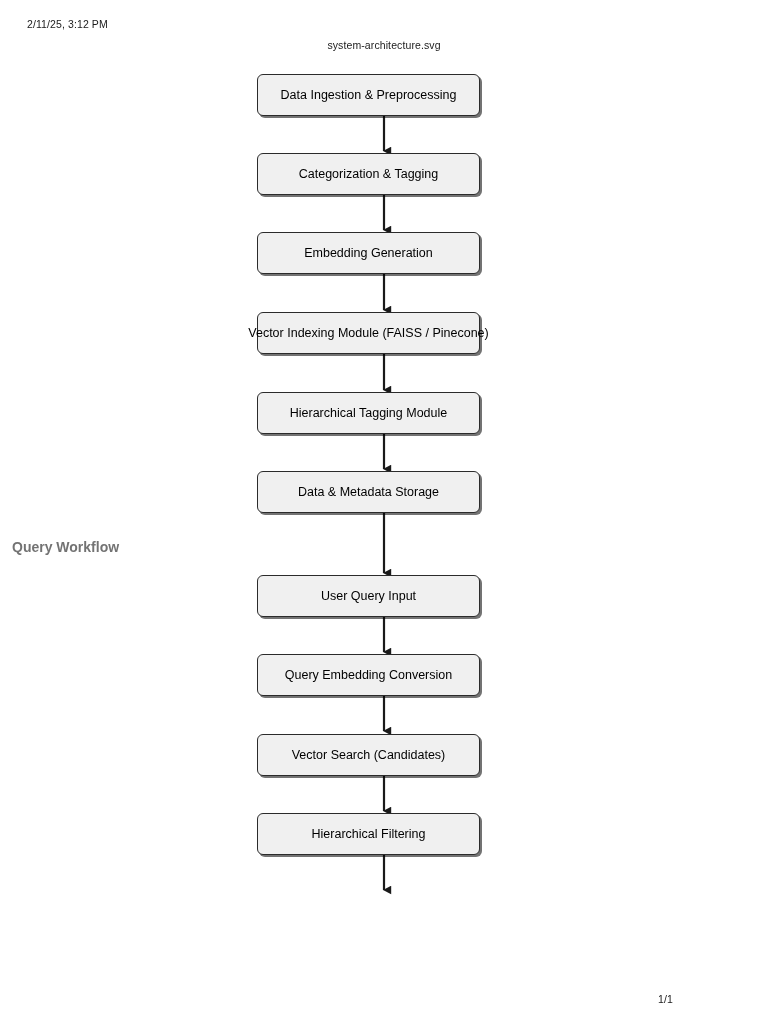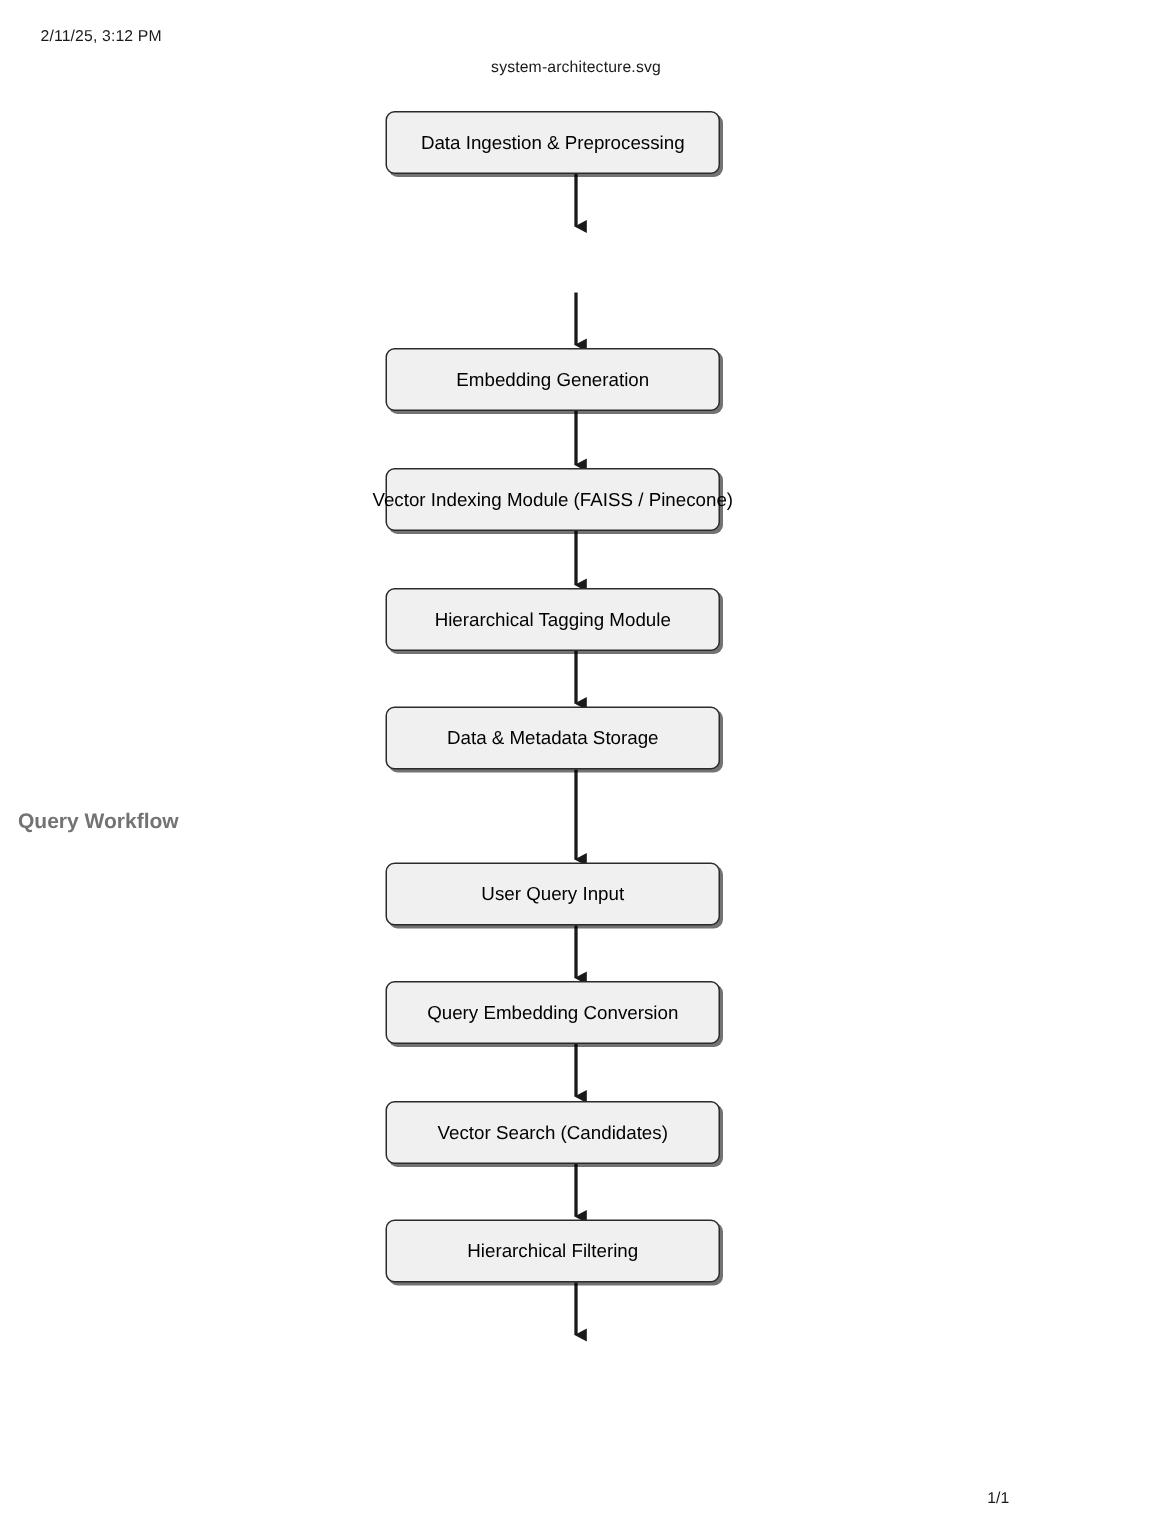--- a/index.html
+++ b/index.html
@@ -135,20 +135,23 @@
       <line x1="384" y1="696" x2="384" y2="731"></line>
       <line x1="384" y1="776" x2="384" y2="811"></line>
       <line x1="384" y1="855" x2="384" y2="890"></line>
     </g>
   </svg>
 
   <div class="node" style="top:74px">
     <span>Data Ingestion &amp; Preprocessing</span>
   </div>
 
+  <div class="node" style="top:153px">
+    <span>Categorization &amp; Tagging</span>
+  </div>
 
   <div class="node" style="top:232px">
     <span>Embedding Generation</span>
   </div>
 
   <div class="node" style="top:312px">
     <span>Vector Indexing Module (FAISS / Pinecone)</span>
   </div>
 
   <div class="node" style="top:392px">

